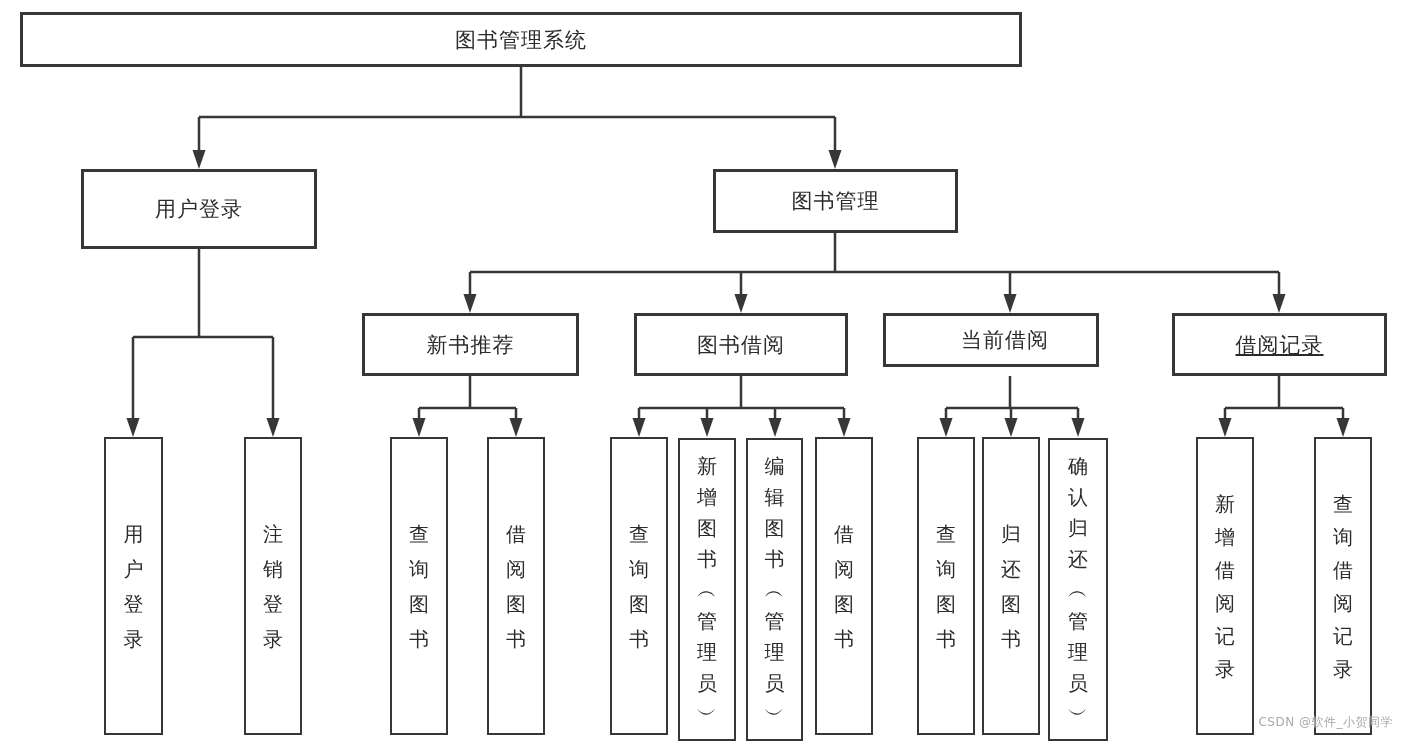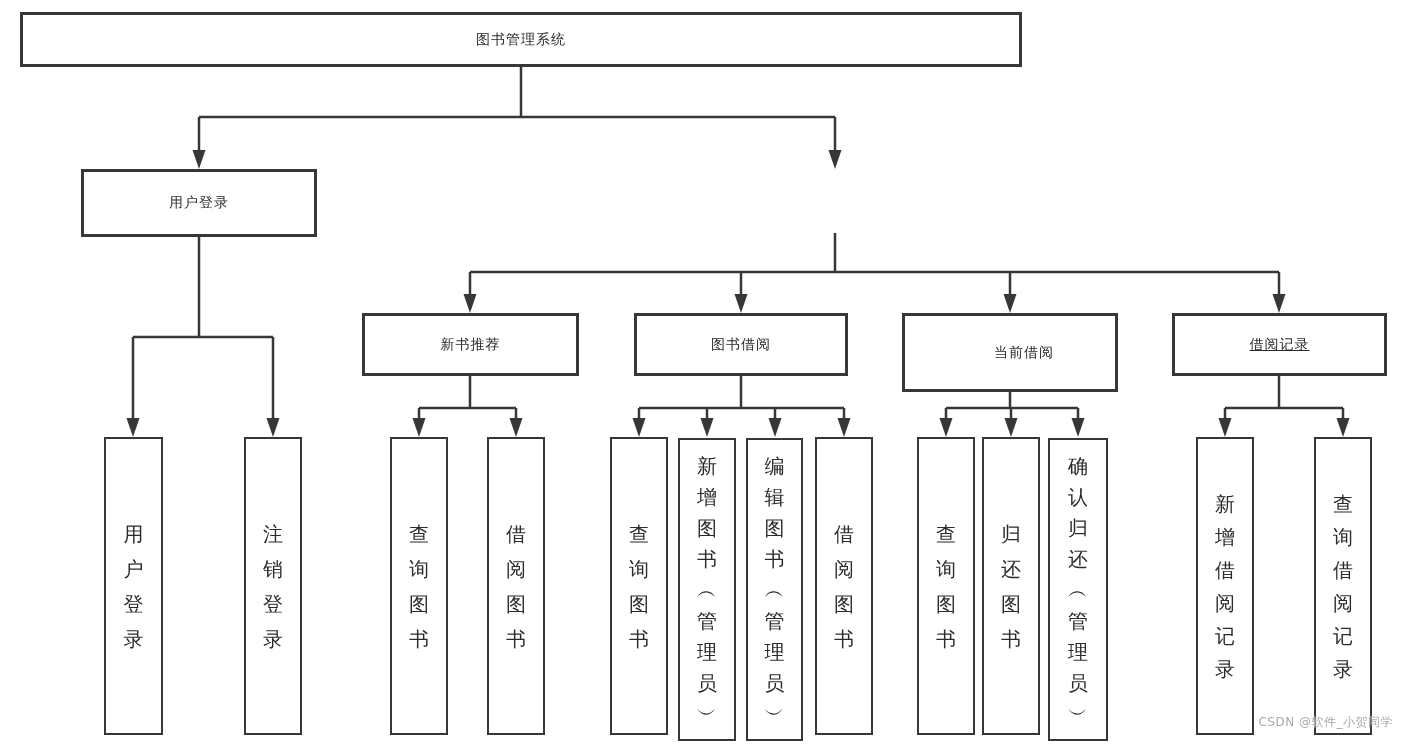--- a/index.html
+++ b/index.html
@@ -16,21 +16,21 @@
   .node{
     position:absolute;
     box-sizing:border-box;
     background:#ffffff;
     border:3px solid #373737;
     display:flex;
     align-items:center;
     justify-content:center;
     color:#2b2b2b;
   }
-  .hnode{font-size:14px;letter-spacing:1px;white-space:nowrap;}
+  .hnode{font-size:21px;letter-spacing:1px;white-space:nowrap;}
   .leaf{
     border-width:2.5px;
     flex-direction:column;
   }
   .vchar{display:block;font-size:20px;line-height:1;}
   .watermark{
     position:absolute;
     top:714px;right:12px;
     font-size:12px;
     color:#a9a9a9;
@@ -82,25 +82,26 @@
     </g>
     <g>
       <path class="line" d="M1279 376 V408 M1225 408 H1343 M1225 408 V421 M1343 408 V421"></path>
       <path class="arrow" d="M1218.5 418 L1231.5 418 L1225 437 Z"></path>
       <path class="arrow" d="M1336.5 418 L1349.5 418 L1343 437 Z"></path>
     </g>
   </svg>
 
   <div class="node hnode" style="left:20px;top:12px;width:1002px;height:55px;">图书管理系统</div>
 
-  <div class="node hnode" style="left:81px;top:169px;width:236px;height:68px;">用户登录</div>
+  <div class="node hnode" style="left:81px;top:169px;width:236px;height:80px;">用户登录</div>
+  <div class="node hnode" style="left:713px;top:169px;width:245px;height:64px;">图书管理</div>
 
   <div class="node hnode" style="left:362px;top:313px;width:217px;height:63px;">新书推荐</div>
   <div class="node hnode" style="left:634px;top:313px;width:214px;height:63px;">图书借阅</div>
-  <div class="node hnode" style="left:902px;top:313px;width:216px;height:79px;padding-left:28px;">当前借阅</div>
+  <div class="node hnode" style="left:883px;top:313px;width:216px;height:54px;padding-left:28px;">当前借阅</div>
   <div class="node hnode" style="left:1172px;top:313px;width:215px;height:63px;text-decoration:underline;">借阅记录</div>
 
   <div class="node leaf" style="left: 104px; top: 437px; width: 59px; height: 298px; gap: 15px;">
       <span class="vchar">用</span>
       <span class="vchar">户</span>
       <span class="vchar">登</span>
       <span class="vchar">录</span>
     </div>
   <div class="node leaf" style="left: 244px; top: 437px; width: 58px; height: 298px; gap: 15px;">
       <span class="vchar">注</span>

